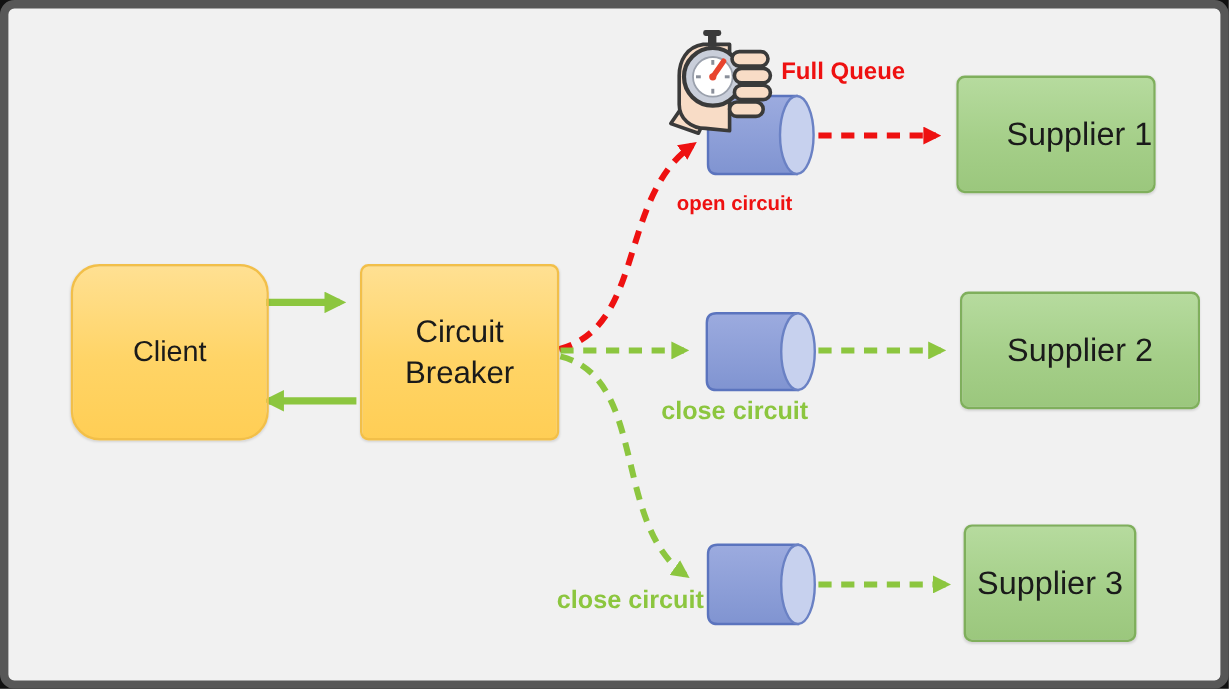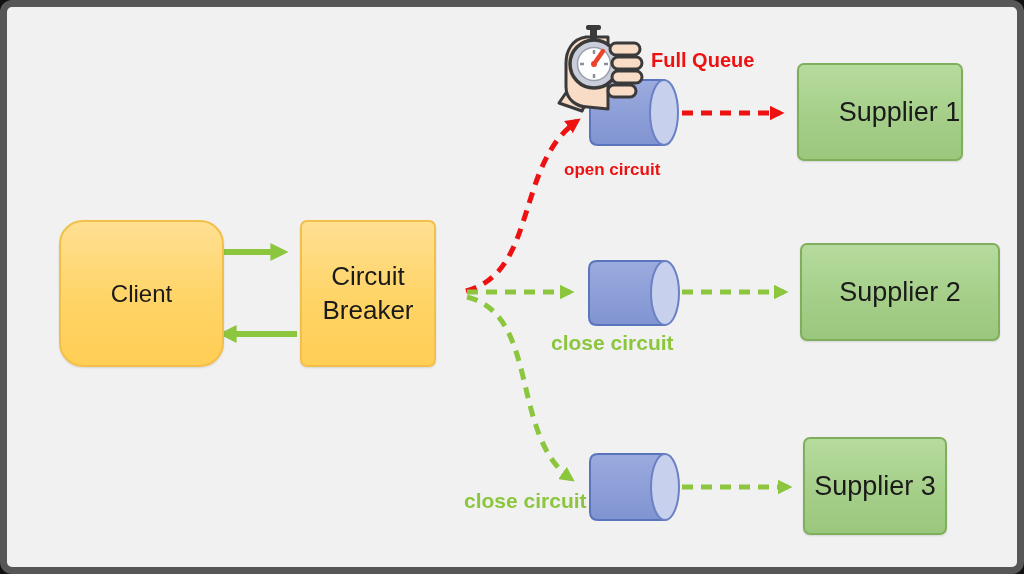--- a/index.html
+++ b/index.html
@@ -26,21 +26,21 @@
     background:linear-gradient(180deg,#FFE092 0%,#FFD466 55%,#FFCE55 100%);
     border:2px solid #F2BF49;
     box-shadow:0 1px 2px rgba(0,0,0,0.12);
   }
   .node-green{
     background:linear-gradient(180deg,#B6DB9E 0%,#A5CF89 55%,#9BC77D 100%);
     border:2px solid #7FAF5C;
     box-shadow:0 1px 2px rgba(0,0,0,0.12);
   }
   .node-client{left:59px;top:220px;width:165px;height:147px;font-size:24px;border-radius:24px;}
-  .node-cb{left:300px;top:220px;width:136px;height:147px;font-size:26px;line-height:1.3;padding:0 26px;}
+  .node-cb{left:300px;top:220px;width:166px;height:147px;font-size:26px;line-height:1.3;padding:0 26px;}
   .node-sup1{left:797px;top:63px;width:166px;height:98px;font-size:27px;padding-left:39px;}
   .node-sup2{left:800px;top:243px;width:200px;height:98px;font-size:27px;}
   .node-sup3{left:803px;top:437px;width:144px;height:98px;font-size:27px;}
 
   
   .edge-label{position:absolute;z-index:3;font-weight:bold;white-space:nowrap;}
   .lbl-full-queue{left:651px;top:49px;font-size:20px;color:var(--open-red,#EE1111);}
   .lbl-open-circuit{left:540px;top:160px;font-size:17px;font-weight:600;color:var(--open-red,#EE1111);margin-left:24px;}
   .lbl-close-mid{left:551px;top:331px;font-size:21px;color:var(--close-green,#8CC63F);}
   .lbl-close-bottom{left:464px;top:489px;font-size:21px;color:var(--close-green,#8CC63F);}

